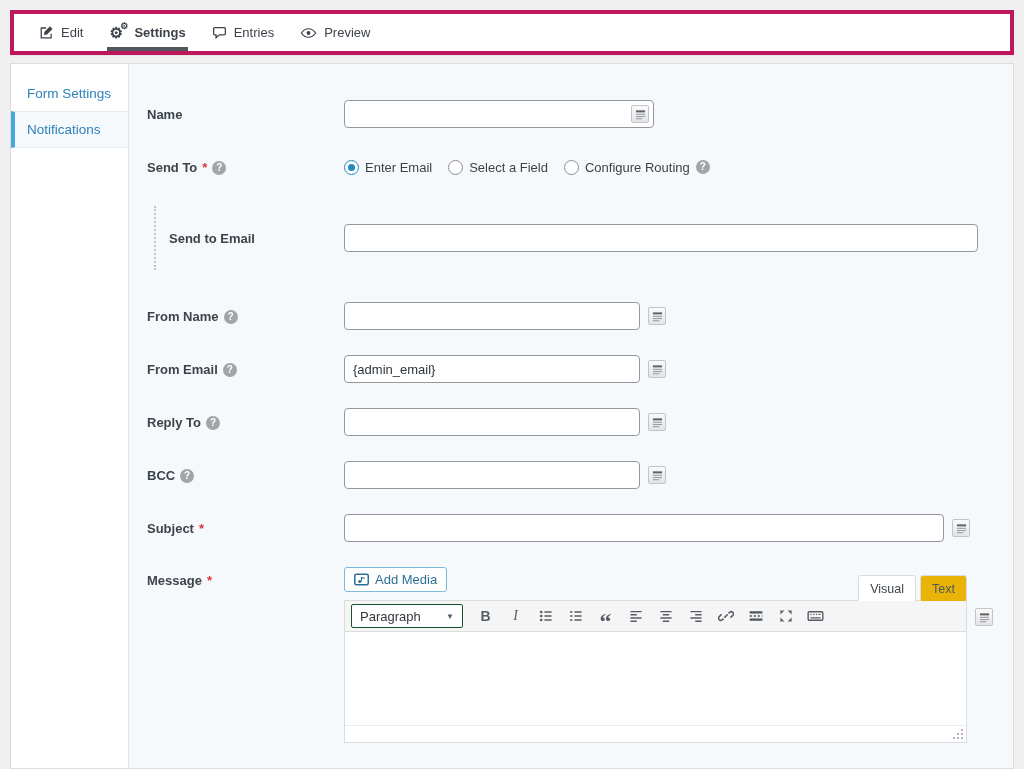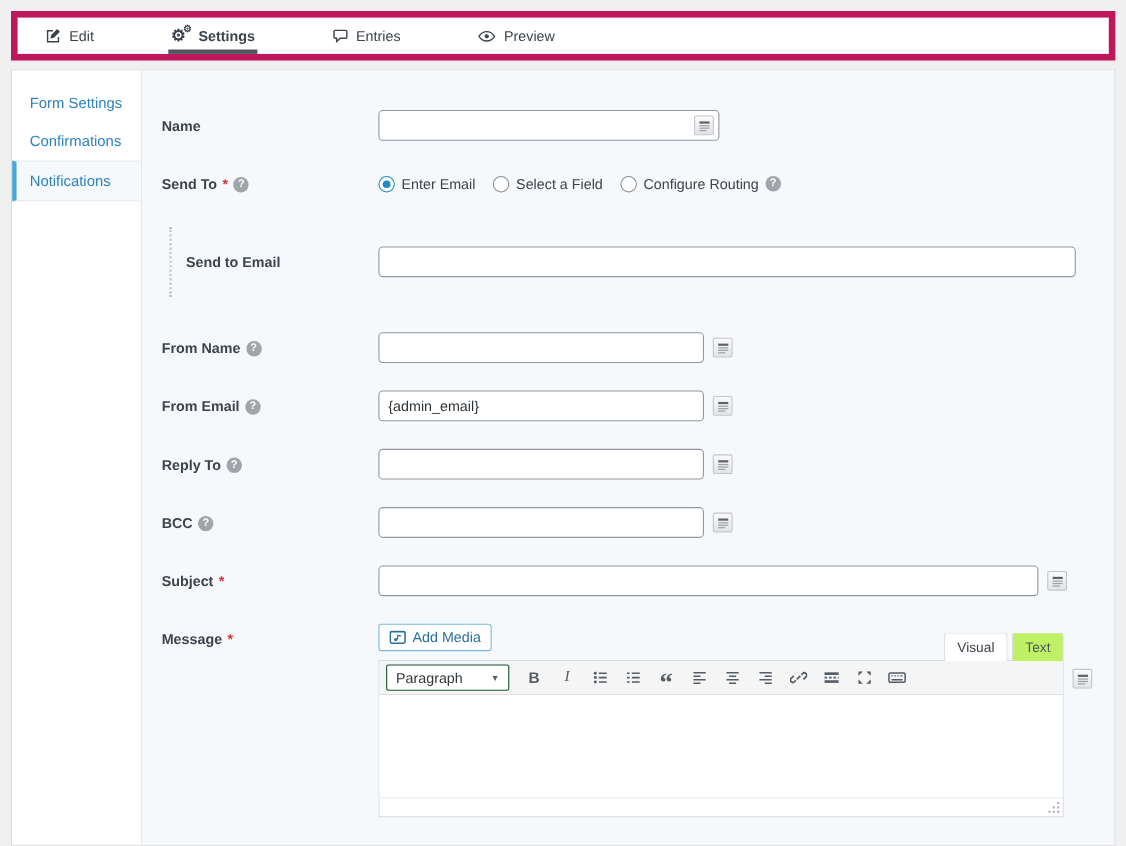--- a/index.html
+++ b/index.html
@@ -8,26 +8,25 @@
     background:#f0f0f1;
     font-family:"Liberation Sans", sans-serif;
     font-size:13px;
     color:#3c434a;
   }
   
   .topbar {
     margin:10px 10px 0 10px;
     height:45px;
     background:#fff;
-    border:6px solid #be185d;
+    border:4px solid #be185d;
     box-shadow:0 1px 1px rgba(0,0,0,.04);
     display:flex;
     align-items:stretch;
     padding-left:12px;
-    gap:44px;
   }
   .tab {
     display:flex; align-items:center; gap:7px;
     padding:0 13px; position:relative;
     color:#3c434a; cursor:pointer; font-size:13px;
   }
   .tab.active { font-weight:bold; }
   .tab.active::after {
     content:""; position:absolute; left:11px; right:11px; bottom:0;
     height:4px; background:#50575e;
@@ -119,21 +118,21 @@
     display:inline-flex; align-items:center; gap:6px;
     height:25px; padding:0 9px;
     background:#fff; border:1px solid #7eb8da; border-radius:3px;
     color:#2c6f95; font-size:13px; cursor:pointer;
   }
   .ed-tabs { display:flex; gap:4px; }
   .ed-tab {
     height:26px; padding:0 11px; display:flex; align-items:center;
     font-size:12.5px; color:#50575e; cursor:pointer;
     border:1px solid #dcdcde; border-bottom:none; border-radius:3px 3px 0 0;
-    background:#bef264; margin-bottom:-1px; position:relative; z-index:2;
+    background:#eab308; margin-bottom:-1px; position:relative; z-index:2;
   }
   .ed-tab.active { background:#fff; color:#3c434a; }
   .editor-frame { border:1px solid #dcdcde; background:#fff; position:relative; z-index:1; }
   .ed-toolbar {
     background:#f5f5f5; border-bottom:1px solid #dcdcde;
     padding:3px 6px; display:flex; align-items:center; gap:3px; height:31px;
   }
   .para-select {
     width:112px; height:24px; background:#fff; border:1px solid #14532d; border-radius:2px;
     display:flex; align-items:center; justify-content:space-between;
@@ -189,21 +188,20 @@
       </svg>
     </span>
     <span>Preview</span>
   </div>
 </div>
 
 <div class="panel">
 
   <div class="sidebar">
     <div class="nav-item">Form Settings</div>
-    <div class="nav-item">Confirmations</div>
     <div class="nav-item active">Notifications</div>
   </div>
 
   <div class="content">
 
     <div class="row">
       <div class="label-col">
         <span>Name</span>
       </div>
       <div class="input-wrap">

